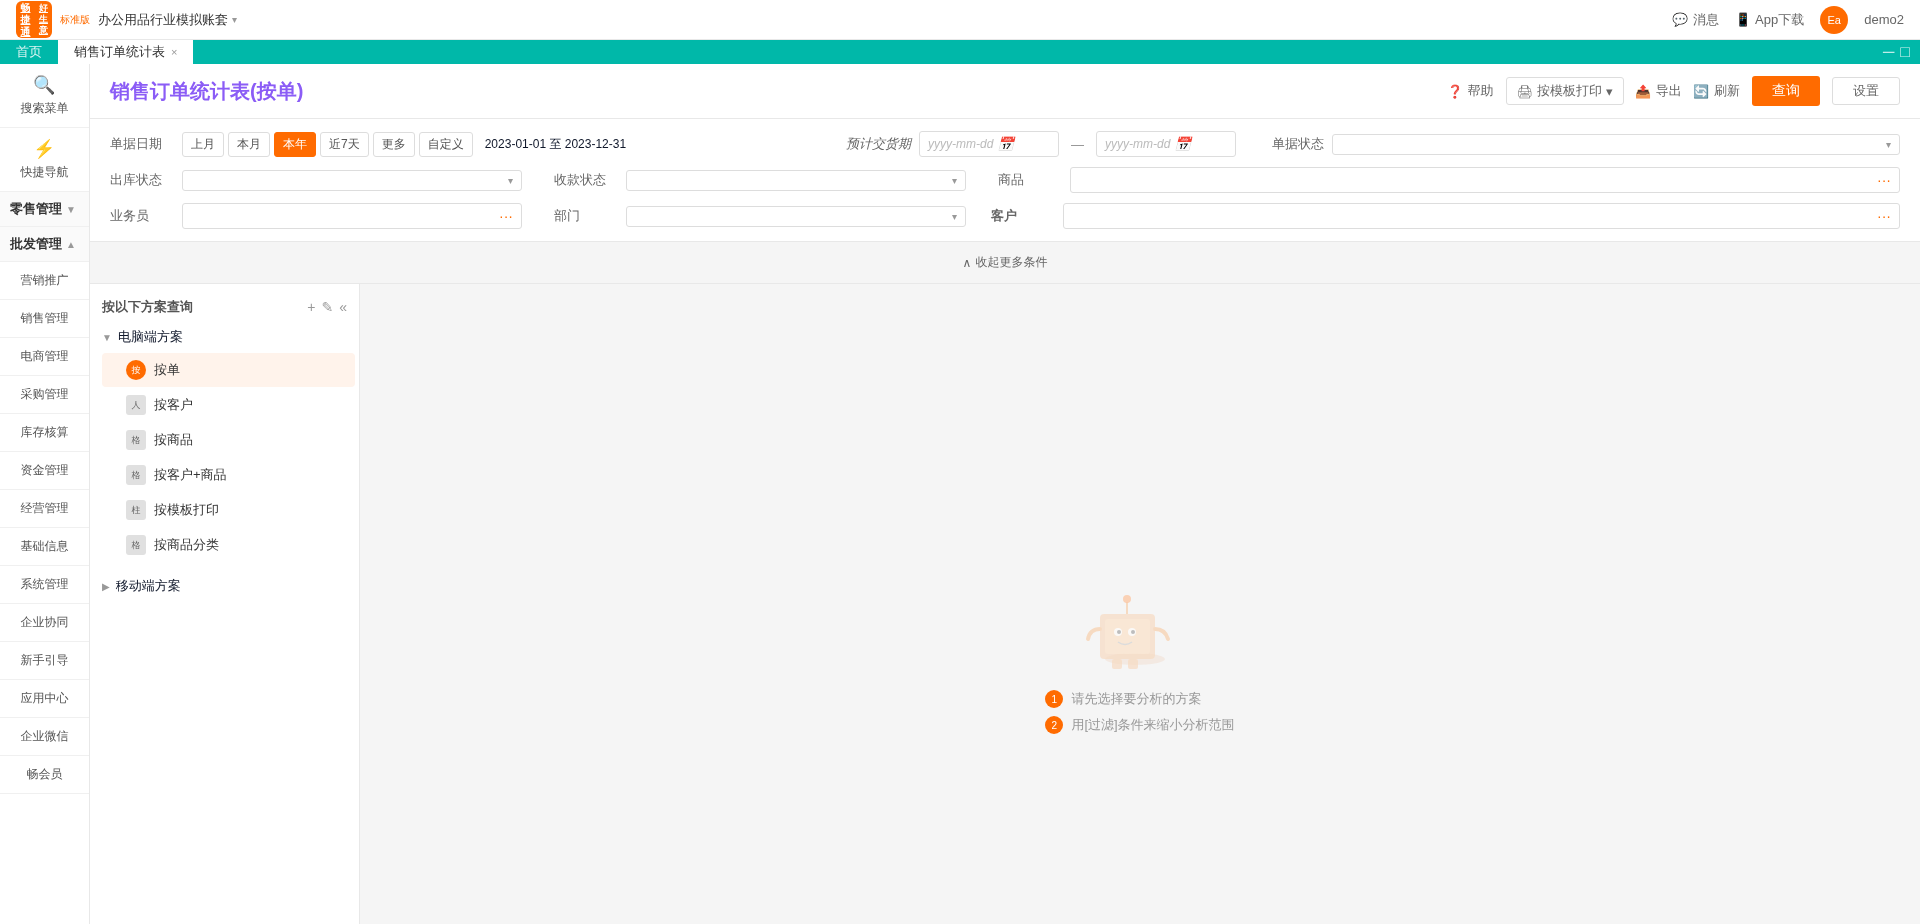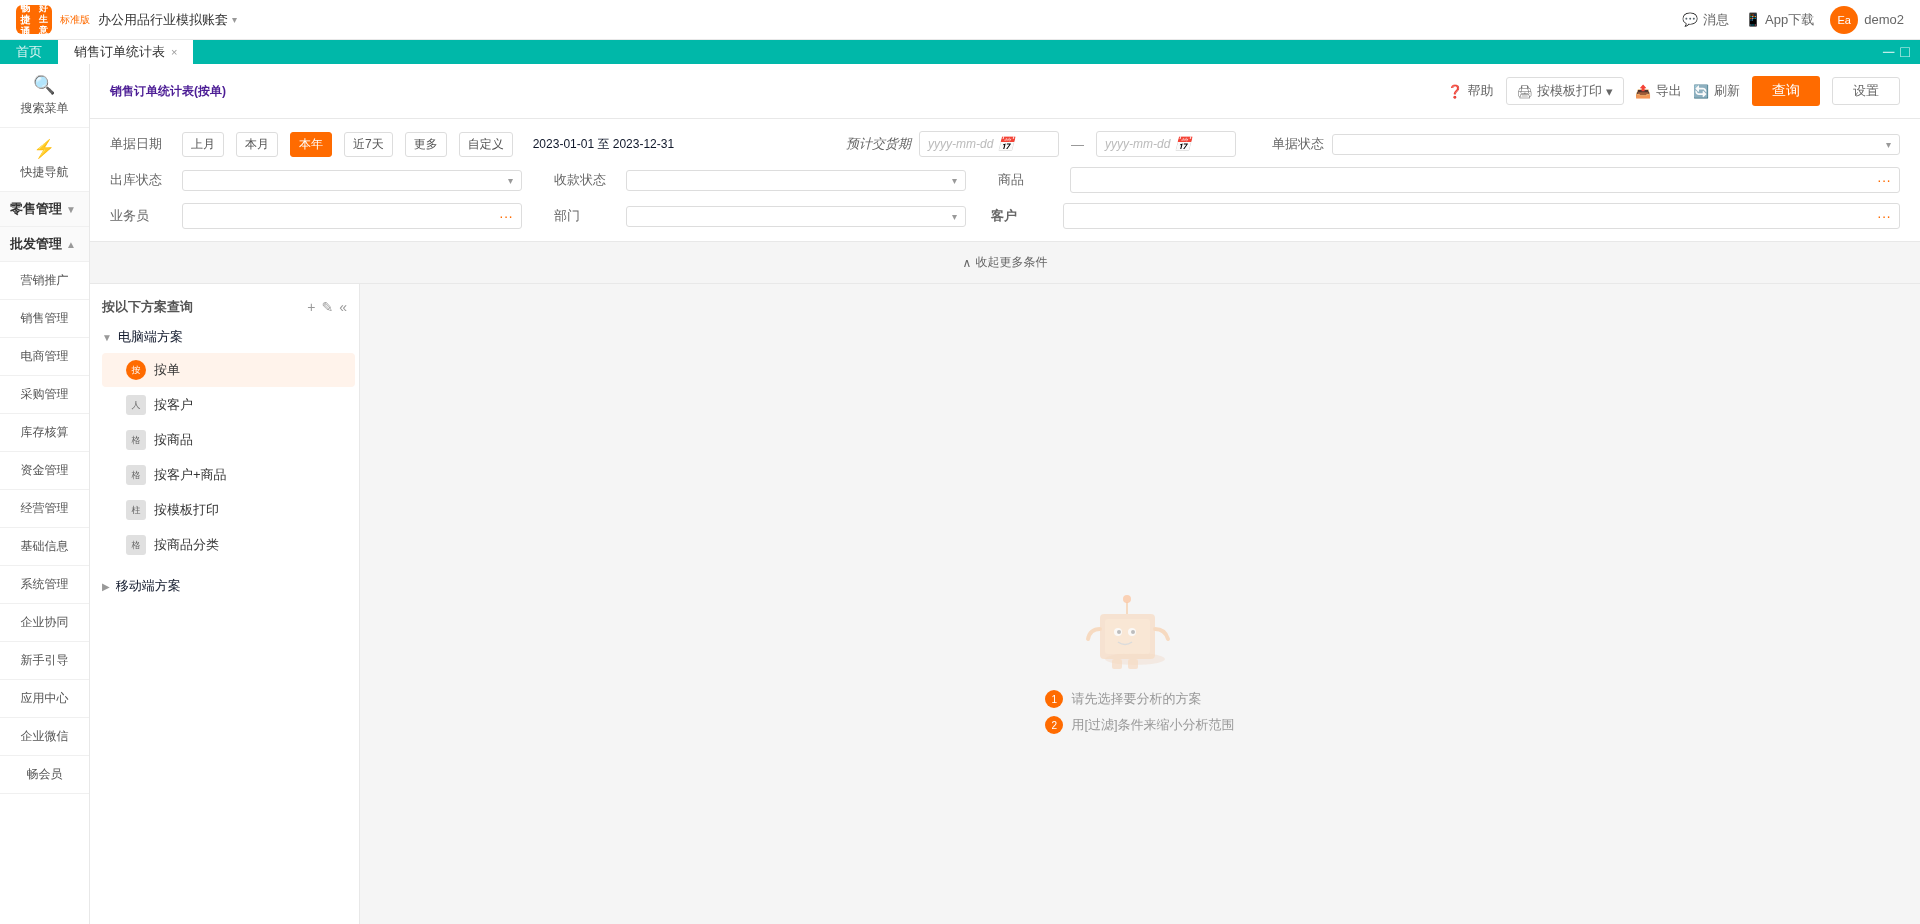--- a/index.html
+++ b/index.html
@@ -1,21 +1,21 @@
 <!DOCTYPE html>
 <html><head>
   <meta charset="utf-8">
   <style>
     * { box-sizing: border-box; margin: 0; padding: 0; }
     body { font-family: 'Microsoft YaHei', sans-serif; font-size: 13px; background: #f5f5f5; color: #333; display: flex; flex-direction: column; height: 924px; overflow: hidden; }
 
     
     .topbar { height: 40px; background: #fff; display: flex; align-items: center; justify-content: space-between; padding: 0 16px; border-bottom: 1px solid #e8e8e8; flex-shrink: 0; }
     .topbar-left { display: flex; align-items: center; gap: 8px; }
-    .logo-box { width: 36px; height: 29px; background: #ff6b00; border-radius: 6px; display: flex; align-items: center; justify-content: center; color: #fff; font-size: 10px; font-weight: bold; line-height: 1.2; text-align: center; }
+    .logo-box { width: 36px; height: 37px; background: #ff6b00; border-radius: 6px; display: flex; align-items: center; justify-content: center; color: #fff; font-size: 10px; font-weight: bold; line-height: 1.2; text-align: center; text-decoration: underline; }
     .app-subtitle { display: flex; align-items: center; gap: 4px; color: #333; font-size: 13px; }
     .dropdown-arrow { color: #999; font-size: 10px; }
     .topbar-right { display: flex; align-items: center; gap: 16px; }
     .topbar-action { display: flex; align-items: center; gap: 4px; color: #666; font-size: 13px; cursor: pointer; }
     .avatar { width: 28px; height: 28px; border-radius: 50%; background: #ff6b00; display: flex; align-items: center; justify-content: center; color: #fff; font-size: 11px; }
 
     
     .nav-tabs { height: 24px; background: #00b8a9; display: flex; align-items: stretch; flex-shrink: 0; }
     .nav-tab { display: flex; align-items: center; padding: 0 16px; color: rgba(255,255,255,0.85); cursor: pointer; font-size: 13px; gap: 6px; }
     .nav-tab.home { background: transparent; }
@@ -32,31 +32,31 @@
     .sidebar-item { display: flex; flex-direction: column; align-items: center; padding: 10px 4px; cursor: pointer; color: #555; font-size: 12px; gap: 4px; border-bottom: 1px solid #f0f0f0; }
     .sidebar-item .icon { font-size: 18px; }
     .sidebar-item.section-header { flex-direction: row; padding: 8px 10px; font-size: 13px; font-weight: bold; color: #333; border-bottom: 1px solid #f0f0f0; background: #fafafa; }
     .sidebar-item.section-header .arrow { font-size: 10px; color: #999; }
 
     
     .content-area { flex: 1; display: flex; flex-direction: column; overflow: hidden; background: #f5f5f5; }
 
     
     .page-header { background: #fff; padding: 12px 20px 0; display: flex; align-items: center; justify-content: space-between; border-bottom: 1px solid #e8e8e8; flex-shrink: 0; }
-    .page-title { font-size: 12px; font-weight: bold; color: #4c1d95; padding-bottom: 12px; }
+    .page-title { font-size: 20px; font-weight: bold; color: #8b5cf6; padding-bottom: 12px; }
     .page-header-actions { display: flex; align-items: center; gap: 12px; padding-bottom: 12px; }
     .header-btn { display: flex; align-items: center; gap: 4px; color: #666; font-size: 13px; cursor: pointer; }
     .print-btn { display: flex; align-items: center; gap: 4px; color: #666; font-size: 13px; cursor: pointer; border: 1px solid #ddd; padding: 4px 10px; border-radius: 3px; }
 
     
     .filter-panel { background: #fff; padding: 12px 20px; border-bottom: 1px solid #e8e8e8; flex-shrink: 0; }
     .filter-row { display: flex; align-items: center; gap: 16px; margin-bottom: 10px; }
     .filter-row:last-child { margin-bottom: 0; }
     .filter-label { color: #666; font-size: 13px; width: 56px; flex-shrink: 0; }
-    .date-group { display: flex; align-items: center; gap: 12px; flex: 1; }
+    .date-group { display: flex; align-items: center; gap: 4px; flex: 1; }
     .date-btn { padding: 3px 8px; border-radius: 3px; border: 1px solid #ddd; background: #fff; color: #555; font-size: 12px; cursor: pointer; }
     .date-btn.active { background: #ff6b00; color: #fff; border-color: #ff6b00; }
     .date-range { color: #0f172a; font-size: 12px; }
     .filter-select { display: flex; align-items: center; border: 1px solid #ddd; border-radius: 3px; padding: 4px 8px; background: #fff; min-width: 200px; cursor: pointer; gap: 4px; }
     .filter-select .placeholder { color: #bbb; font-size: 12px; flex: 1; }
     .filter-select .arrow { color: #999; font-size: 10px; }
     .filter-input-date { border: 1px solid #ddd; border-radius: 3px; padding: 4px 8px; background: #fff; width: 140px; font-size: 12px; color: #bbb; display: flex; align-items: center; gap: 4px; }
     .date-sep { color: #999; margin: 0 4px; }
     .filter-dots { color: #ff6b00; font-size: 14px; cursor: pointer; margin-left: 4px; }
     .btn-query { background: #ff6b00; color: #fff; border: none; padding: 6px 20px; border-radius: 3px; cursor: pointer; font-size: 14px; }
@@ -114,21 +114,21 @@
   </div>
   <div class="topbar-right">
     <div class="topbar-action">
       <span>💬</span>
       <span>消息</span>
     </div>
     <div class="topbar-action">
       <span>📱</span>
       <span>App下载</span>
     </div>
-    <div class="topbar-action" style="gap:6px;">
+    <div class="topbar-action" style="gap:16px;">
       <div class="avatar">
         <span>Ea</span>
       </div>
       <span>demo2</span>
     </div>
   </div>
 </div>
 
 <div class="nav-tabs">
   <div class="nav-tab home">

